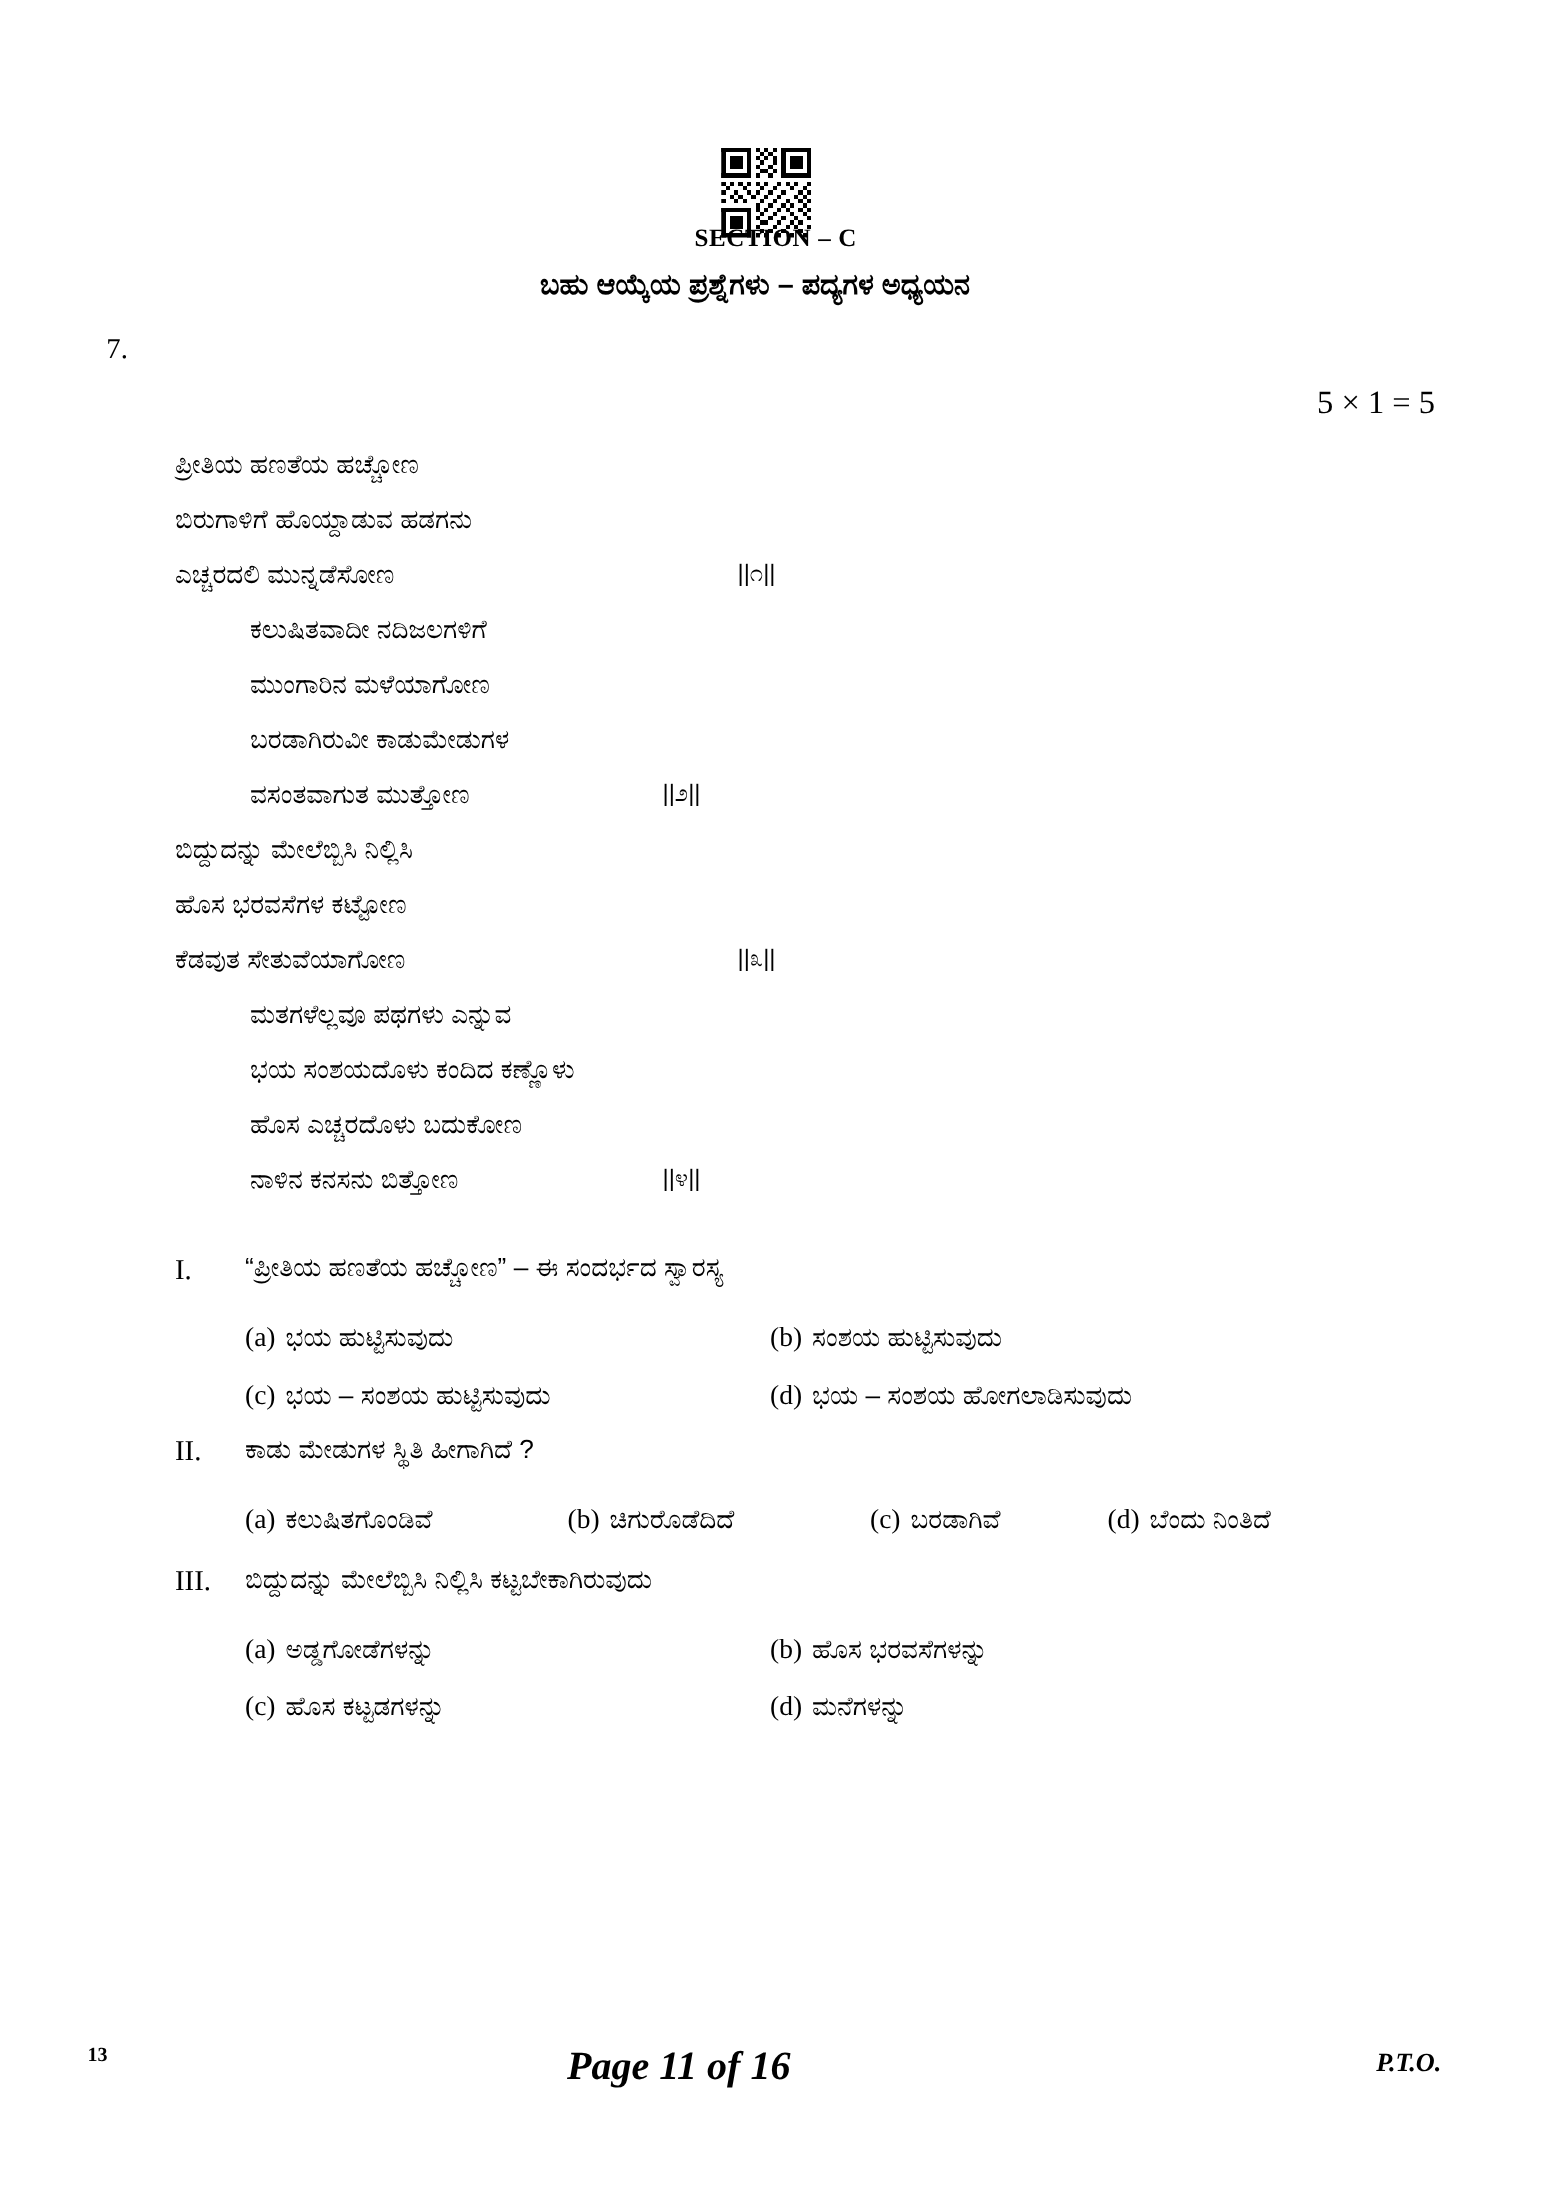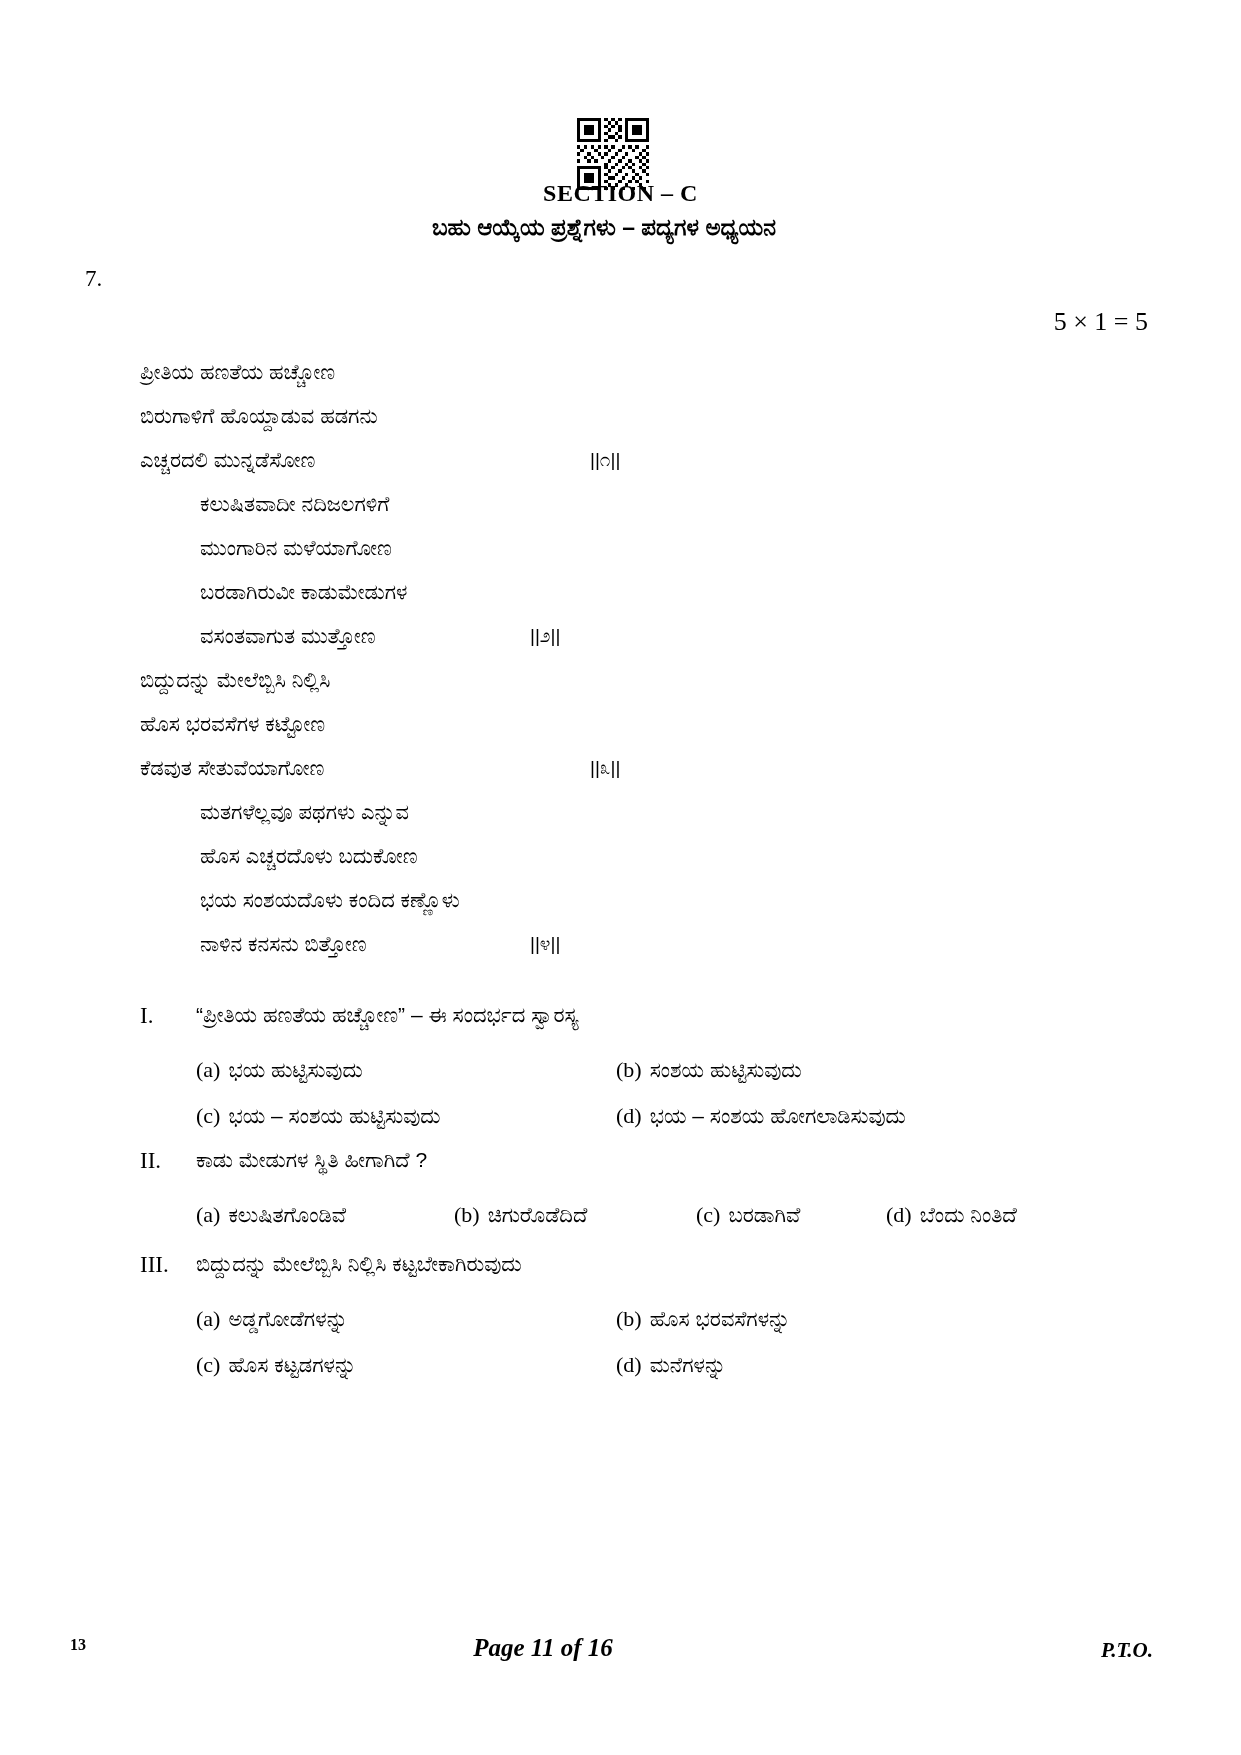--- a/index.html
+++ b/index.html
@@ -27,21 +27,21 @@
   }
   .qr-wrap svg { display: block; }
 
   
   .section-head {
     position: absolute;
     left: 0;
     top: 180px;
     width: 1241px;
     text-align: center;
-    font-size: 24px;
+    font-size: 20px;
     font-weight: bold;
     letter-spacing: 0.5px;
   }
   .section-sub {
     position: absolute;
     left: 0;
     top: 214px;
     width: 1208px;
     text-align: center;
     font-size: 23px;
@@ -147,21 +147,21 @@
     top: 1636px;
     font-size: 16px;
     font-weight: bold;
   }
   .f-center {
     position: absolute;
     left: 0;
     top: 1634px;
     width: 1086px;
     text-align: center;
-    font-size: 25px;
+    font-size: 32px;
     font-style: italic;
     font-weight: bold;
   }
   .f-right {
     position: absolute;
     right: 88px;
     top: 1638px;
     font-size: 21px;
     font-style: italic;
     font-weight: bold;
@@ -301,22 +301,22 @@
       <div class="ln">ಬಿರುಗಾಳಿಗೆ ಹೊಯ್ದಾಡುವ ಹಡಗನು</div>
       <div class="ln">ಎಚ್ಚರದಲಿ ಮುನ್ನಡೆಸೋಣ<span class="mark">||೧||</span></div>
       <div class="ln ind">ಕಲುಷಿತವಾದೀ ನದಿಜಲಗಳಿಗೆ</div>
       <div class="ln ind">ಮುಂಗಾರಿನ ಮಳೆಯಾಗೋಣ</div>
       <div class="ln ind">ಬರಡಾಗಿರುವೀ ಕಾಡುಮೇಡುಗಳ</div>
       <div class="ln ind">ವಸಂತವಾಗುತ ಮುತ್ತೋಣ<span class="mark">||೨||</span></div>
       <div class="ln">ಬಿದ್ದುದನ್ನು ಮೇಲೆಬ್ಬಿಸಿ ನಿಲ್ಲಿಸಿ</div>
       <div class="ln">ಹೊಸ ಭರವಸೆಗಳ ಕಟ್ಟೋಣ</div>
       <div class="ln">ಕೆಡವುತ ಸೇತುವೆಯಾಗೋಣ<span class="mark">||೩||</span></div>
       <div class="ln ind">ಮತಗಳೆಲ್ಲವೂ ಪಥಗಳು ಎನ್ನುವ</div>
+      <div class="ln ind">ಭಯ ಸಂಶಯದೊಳು ಕಂದಿದ ಕಣ್ಣೊಳು</div>
       <div class="ln ind">ಹೊಸ ಎಚ್ಚರದೊಳು ಬದುಕೋಣ</div>
-      <div class="ln ind">ಭಯ ಸಂಶಯದೊಳು ಕಂದಿದ ಕಣ್ಣೊಳು</div>
       <div class="ln ind">ನಾಳಿನ ಕನಸನು ಬಿತ್ತೋಣ<span class="mark">||೪||</span></div>
     </div>
 
   <div id="mcq-container">
       <div class="mcq" style="left: 140px; top: 1003px; width: 900px;">
         <div class="rn">I.</div>
         <div class="stem">“ಪ್ರೀತಿಯ ಹಣತೆಯ ಹಚ್ಚೋಣ” – ಈ ಸಂದರ್ಭದ ಸ್ವಾರಸ್ಯ</div>
         <div class="opts">
           <div class="row">
             <div class="opt" style="left: 0px;"><span class="lab">(a)</span><span class="txt">ಭಯ ಹುಟ್ಟಿಸುವುದು</span></div>

